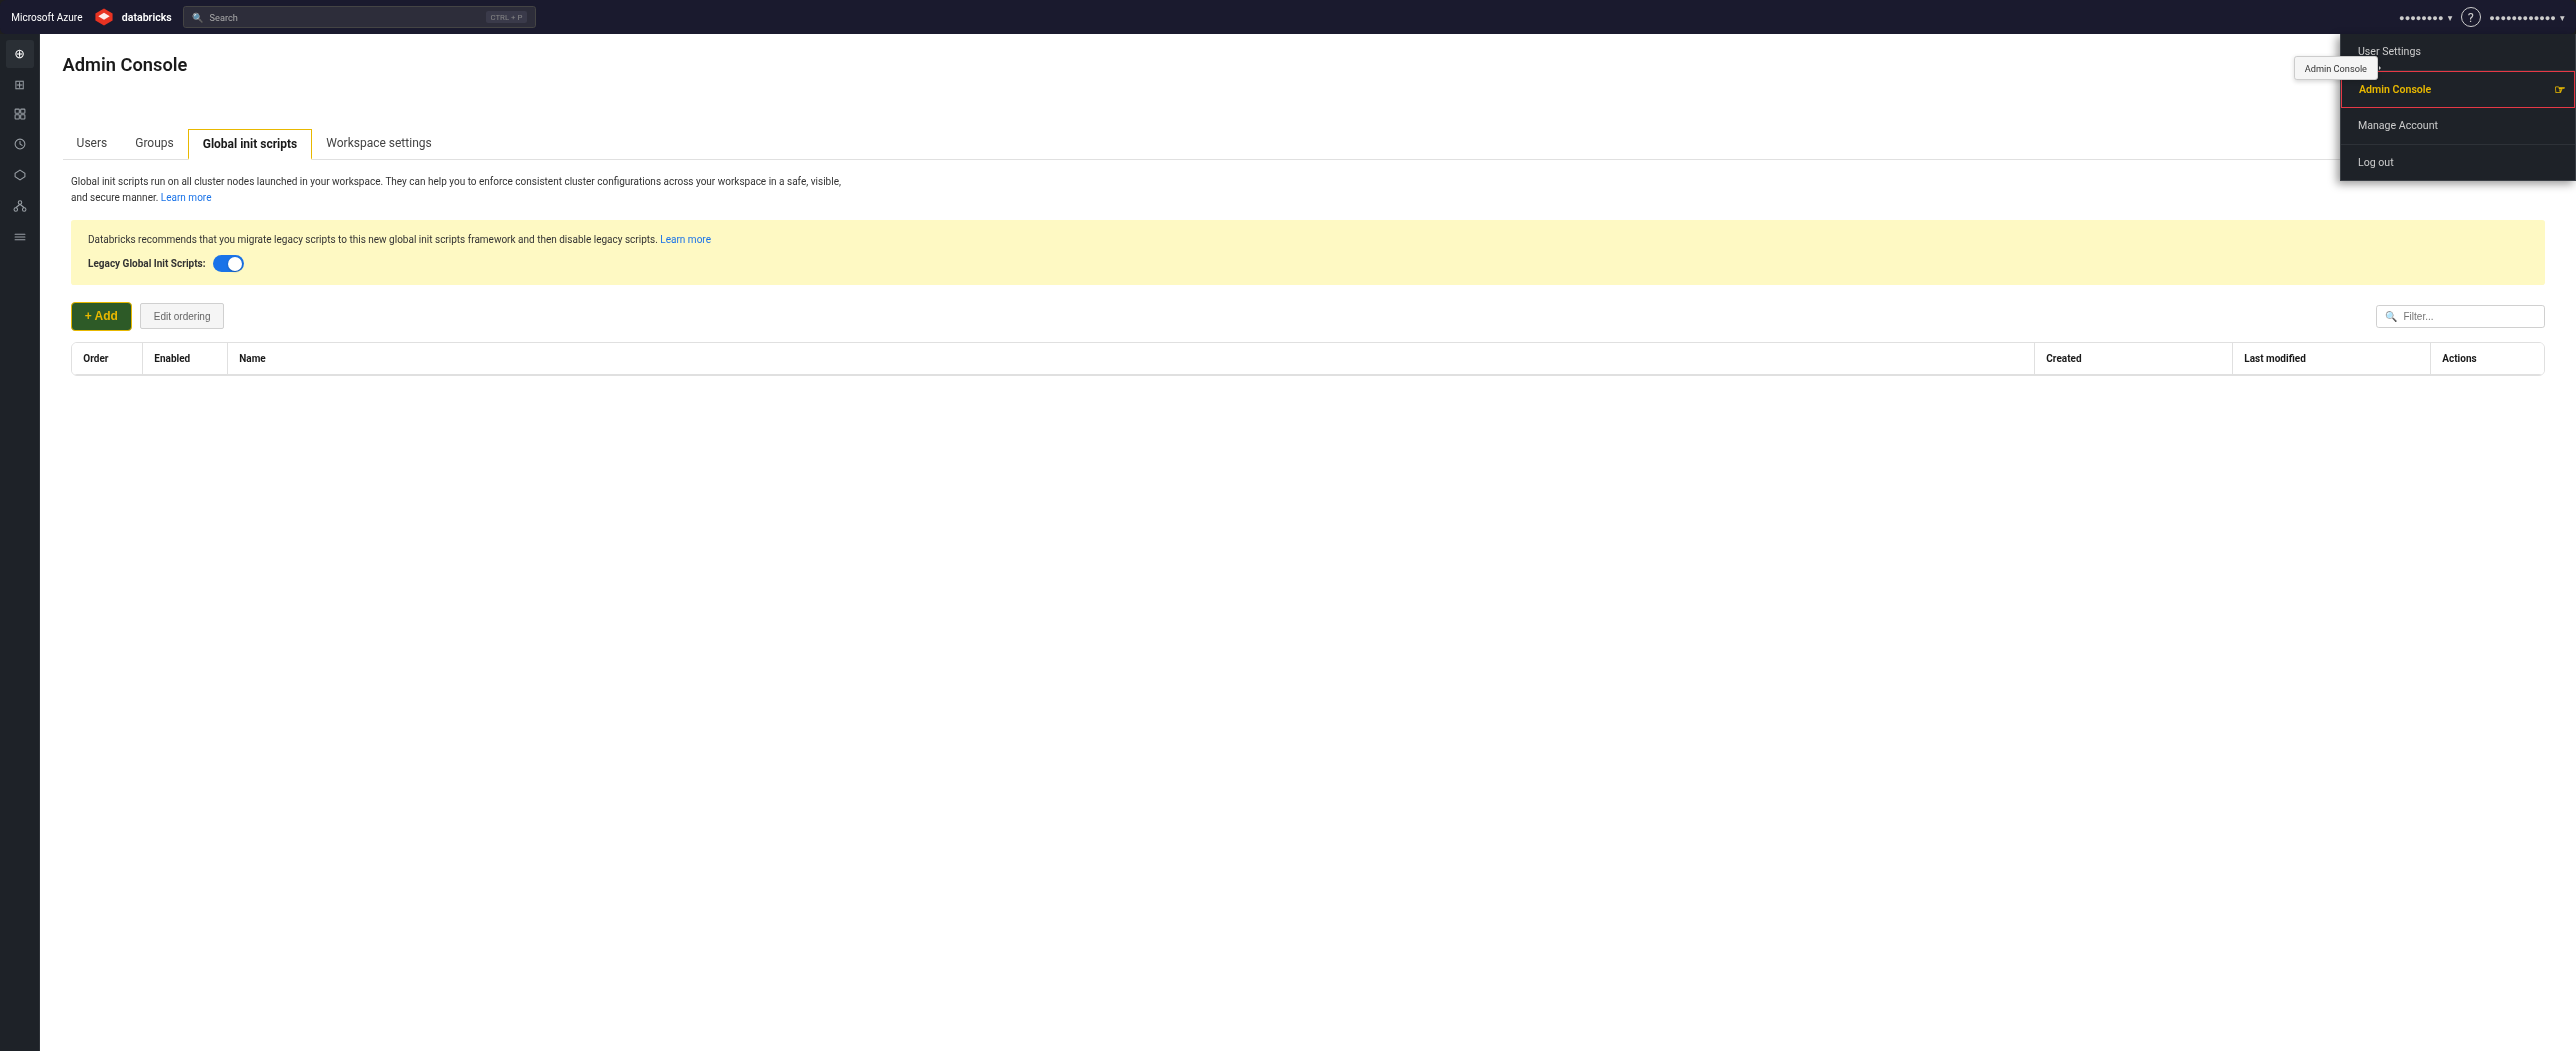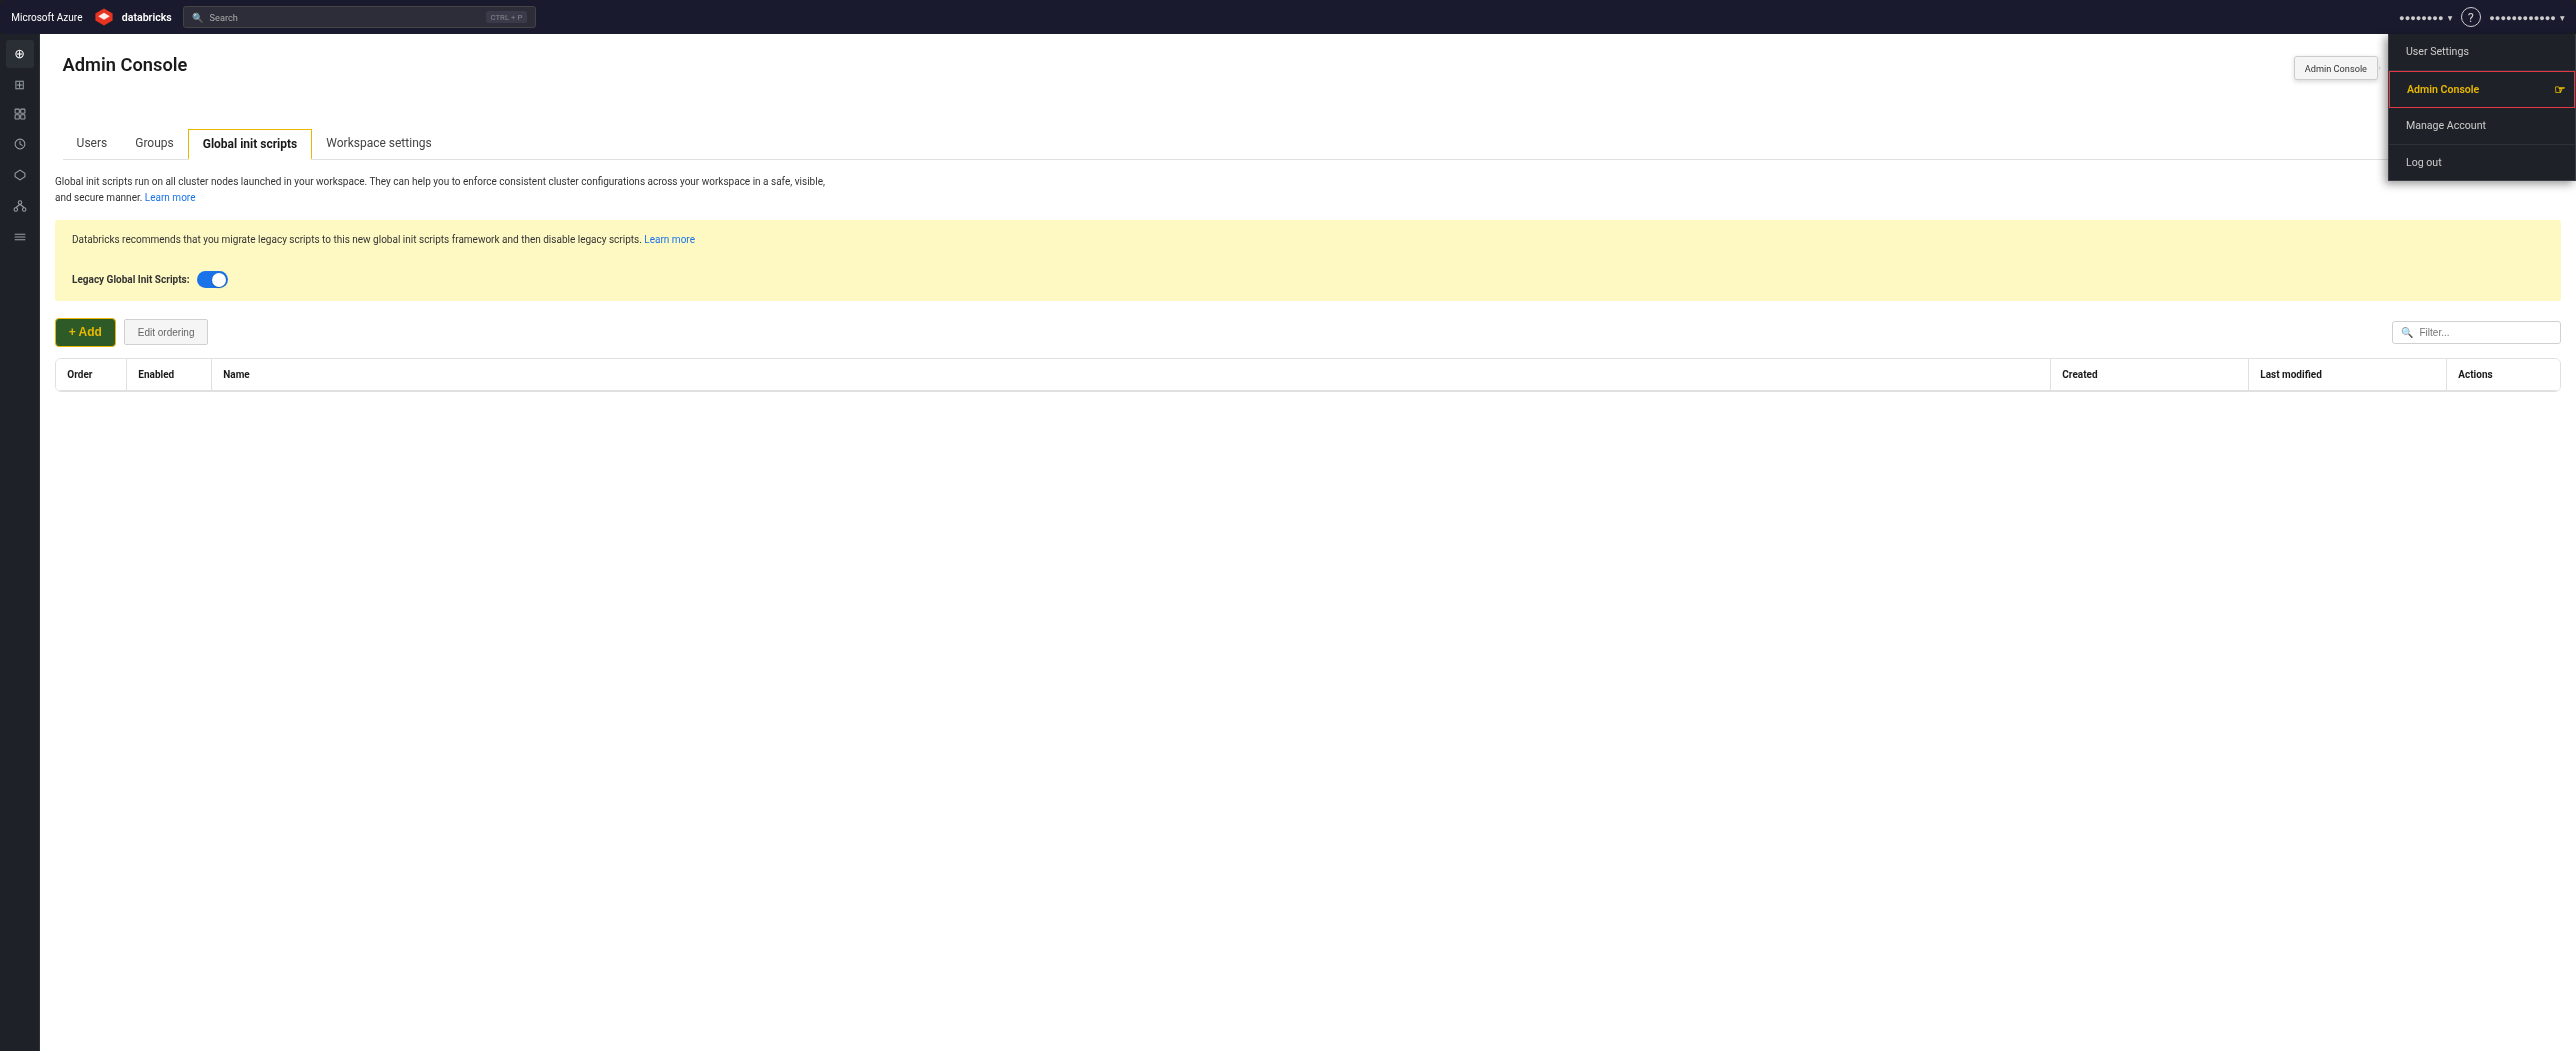--- a/index.html
+++ b/index.html
@@ -160,21 +160,21 @@
     }
     .tab.active {
       color: #1a1a1a;
       font-weight: 700;
       border: 1.4px solid #e8b800;
       border-bottom: 2.1px solid white;
       margin-bottom: -1.4px;
       background: white;
     }
     .page-body {
-      padding: 14px 15px;
+      padding: 14px 31px;
     }
     .description {
       font-size: 10px;
       color: #333;
       line-height: 1.6;
       margin-bottom: 14px;
       max-width: 776px;
     }
     .description a {
       color: #1a73e8;
@@ -196,21 +196,21 @@
       margin-bottom: 17px;
       font-size: 10px;
       color: #333;
       line-height: 1.6;
     }
     .info-banner a { color: #1a73e8; text-decoration: none; }
     .legacy-toggle-row {
       display: flex;
       align-items: flex-end;
       gap: 7px;
-      margin-top: 23px;
+      margin-top: 7px;
     }
     .legacy-label { font-weight: 700; font-size: 10px; }
     .toggle {
       width: 31px;
       height: 17px;
       background: #1a73e8;
       border-radius: 8.5px;
       position: relative;
       cursor: pointer;
     }
@@ -287,21 +287,21 @@
       color: #1a1a1a;
       border-right: 0.7px solid #e0e0e0;
     }
     .th:last-child { border-right: none; }
 
     
     .dropdown-overlay {
       position: fixed;
       top: 34px;
       right: 0;
-      width: 188px;
+      width: 236px;
       background: #1e2228;
       border: 0.7px solid #3a3f45;
       border-top: none;
       z-index: 1000;
       box-shadow: -2.8px 2.8px 8.5px rgba(0,0,0,0.4);
     }
     .dropdown-item {
       padding: 11.3px 17px;
       font-size: 10.6px;
       color: #ccc;

